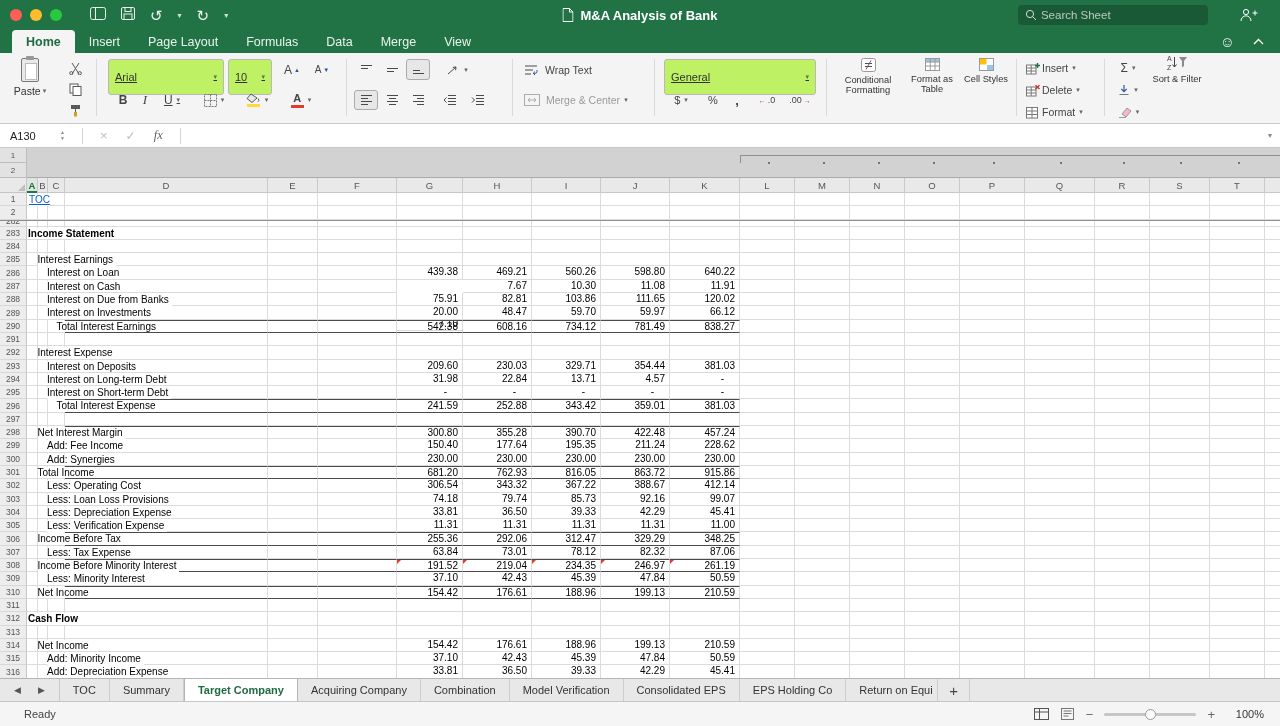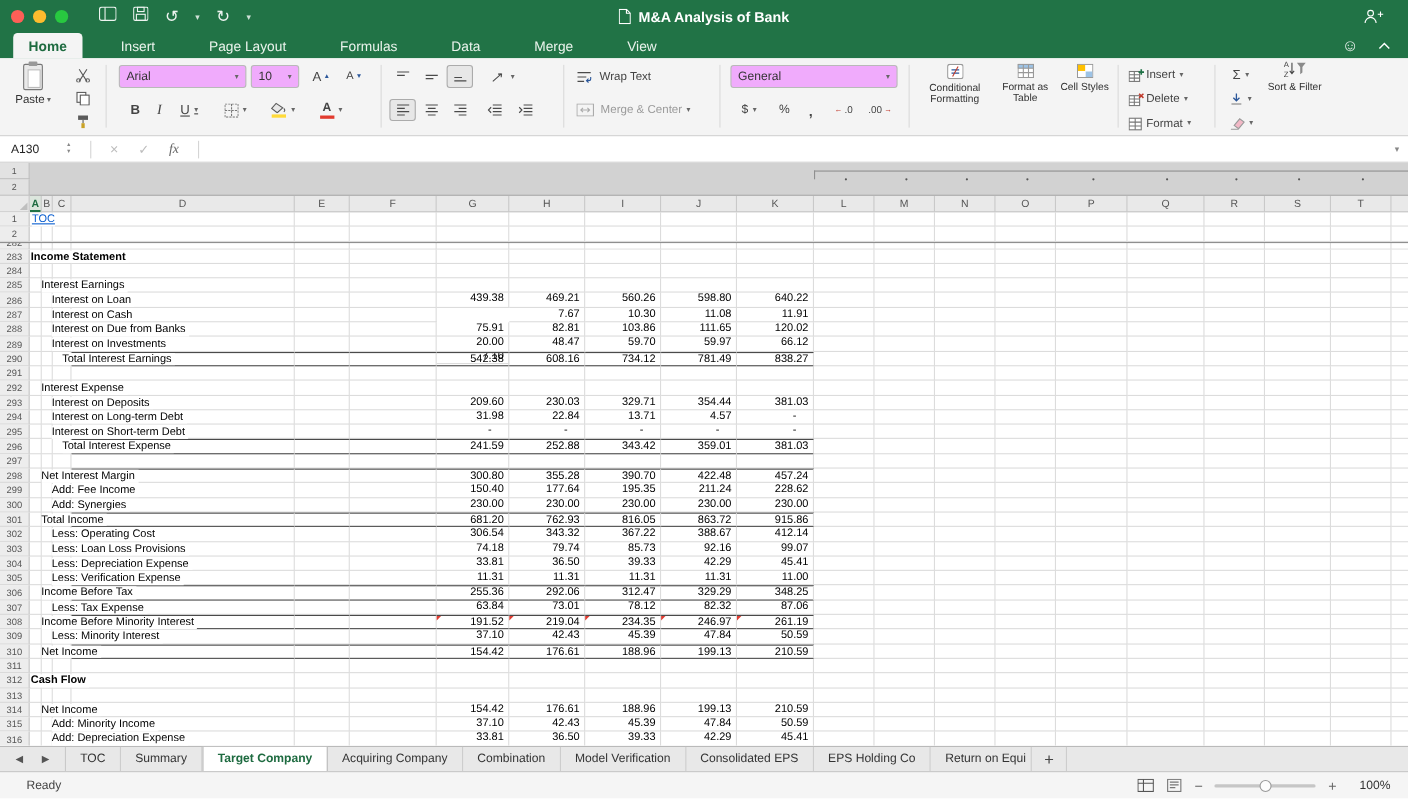--- a/index.html
+++ b/index.html
@@ -30,22 +30,22 @@
     border-radius:4px 4px 0 0;cursor:default;}
   .rtab.active{background:#F4F4F4;color:#1E6B40;font-weight:700;}
   .tabrow-right{position:absolute;right:0;top:0;height:23px;display:flex;align-items:center;gap:18px;padding-right:16px;}
 
   
   .ribbon{height:71px;background:#F4F4F4;border-bottom:1px solid #C9C9C9;position:relative;color:#444;}
   .vdiv{position:absolute;top:6px;bottom:7px;width:1px;background:#DADADA;}
   .sbtn{position:absolute;display:flex;align-items:center;justify-content:center;gap:2px;color:#444;border-radius:3px;}
   .sbtn.pressed{border:1px solid #ABABAB;background:#E7E7E7;}
   .caret{font-size:7px;color:#666;margin-left:2px;}
-  .combo{position:absolute;height:21px;background:#f0abfc;border:1px solid #B9B9B9;border-radius:3px;
-    display:flex;align-items:center;justify-content:space-between;padding:0 6px;font-size:11px;color:#333;}
+  .combo{position:absolute;height:36px;background:#bef264;border:1px solid #B9B9B9;border-radius:3px;
+    display:flex;align-items:center;justify-content:space-between;padding:0 6px;font-size:11px;color:#333;text-decoration:underline;}
   .bigbtn{position:absolute;display:flex;flex-direction:column;align-items:center;justify-content:flex-start;gap:3px;
     font-size:10.5px;color:#333;text-align:center;}
   .lbl2{font-size:9.3px;line-height:1.12;color:#333;}
   .clip-icon{width:18px;height:24px;border:1px solid #777;border-radius:2px;background:#E9E9E9;position:relative;margin-top:2px;}
   .clip-icon:before{content:"";position:absolute;left:4px;top:-3px;width:8px;height:4px;background:#999;border-radius:1px;}
   .clip-icon:after{content:"";position:absolute;left:3px;top:4px;width:10px;height:15px;background:#fff;border:1px solid #bbb;}
   .bigbtn-label{display:flex;align-items:center;}
   .ffbtn{font-weight:700;font-size:12px;}
   .ubar{text-decoration:underline;}
   .colorbar{display:flex;flex-direction:column;align-items:center;line-height:1;}
@@ -147,31 +147,38 @@
       <span class="tb-glyph">↻</span>
       <span class="tb-caret">▾</span>
     </div>
     <div class="tb-title">
       <svg width="11" height="14">
           <path d="M0.5 0.5 h6.5 l3.5 3.5 v9.5 h-10 Z" fill="none" stroke="#fff"></path>
           <path d="M7 0.5 v3.5 h3.5" fill="none" stroke="#fff"></path>
         </svg>
       <span>M&amp;A Analysis of Bank</span>
     </div>
+    <div class="search">
+      <svg width="12" height="12">
+          <circle cx="5" cy="5" r="3.6" fill="none" stroke="rgba(255,255,255,.8)"></circle>
+          <path d="M8 8 l3 3" stroke="rgba(255,255,255,.8)"></path>
+        </svg>
+      <input type="text" placeholder="Search Sheet" style="">
+    </div>
     <span class="share">
       <svg width="19" height="14">
           <circle cx="7" cy="4" r="2.6" fill="none" stroke="#fff"></circle>
           <path d="M2 13 a5 5.2 0 0 1 10 0" fill="none" stroke="#fff"></path>
           <path d="M13.5 5 h5 M16 2.5 v5" stroke="#fff"></path>
         </svg>
     </span>
   </div>
 
   <div class="tabrow">
-    <div style="display:flex;gap:21px;">
+    <div style="display:flex;">
         <div class="rtab active">Home</div>
         <div class="rtab">Insert</div>
         <div class="rtab">Page Layout</div>
         <div class="rtab">Formulas</div>
         <div class="rtab">Data</div>
         <div class="rtab">Merge</div>
         <div class="rtab">View</div>
       </div>
     <div class="tabrow-right">
       <span style="font-size:15px;color:#fff;opacity:.9;">☺</span>

